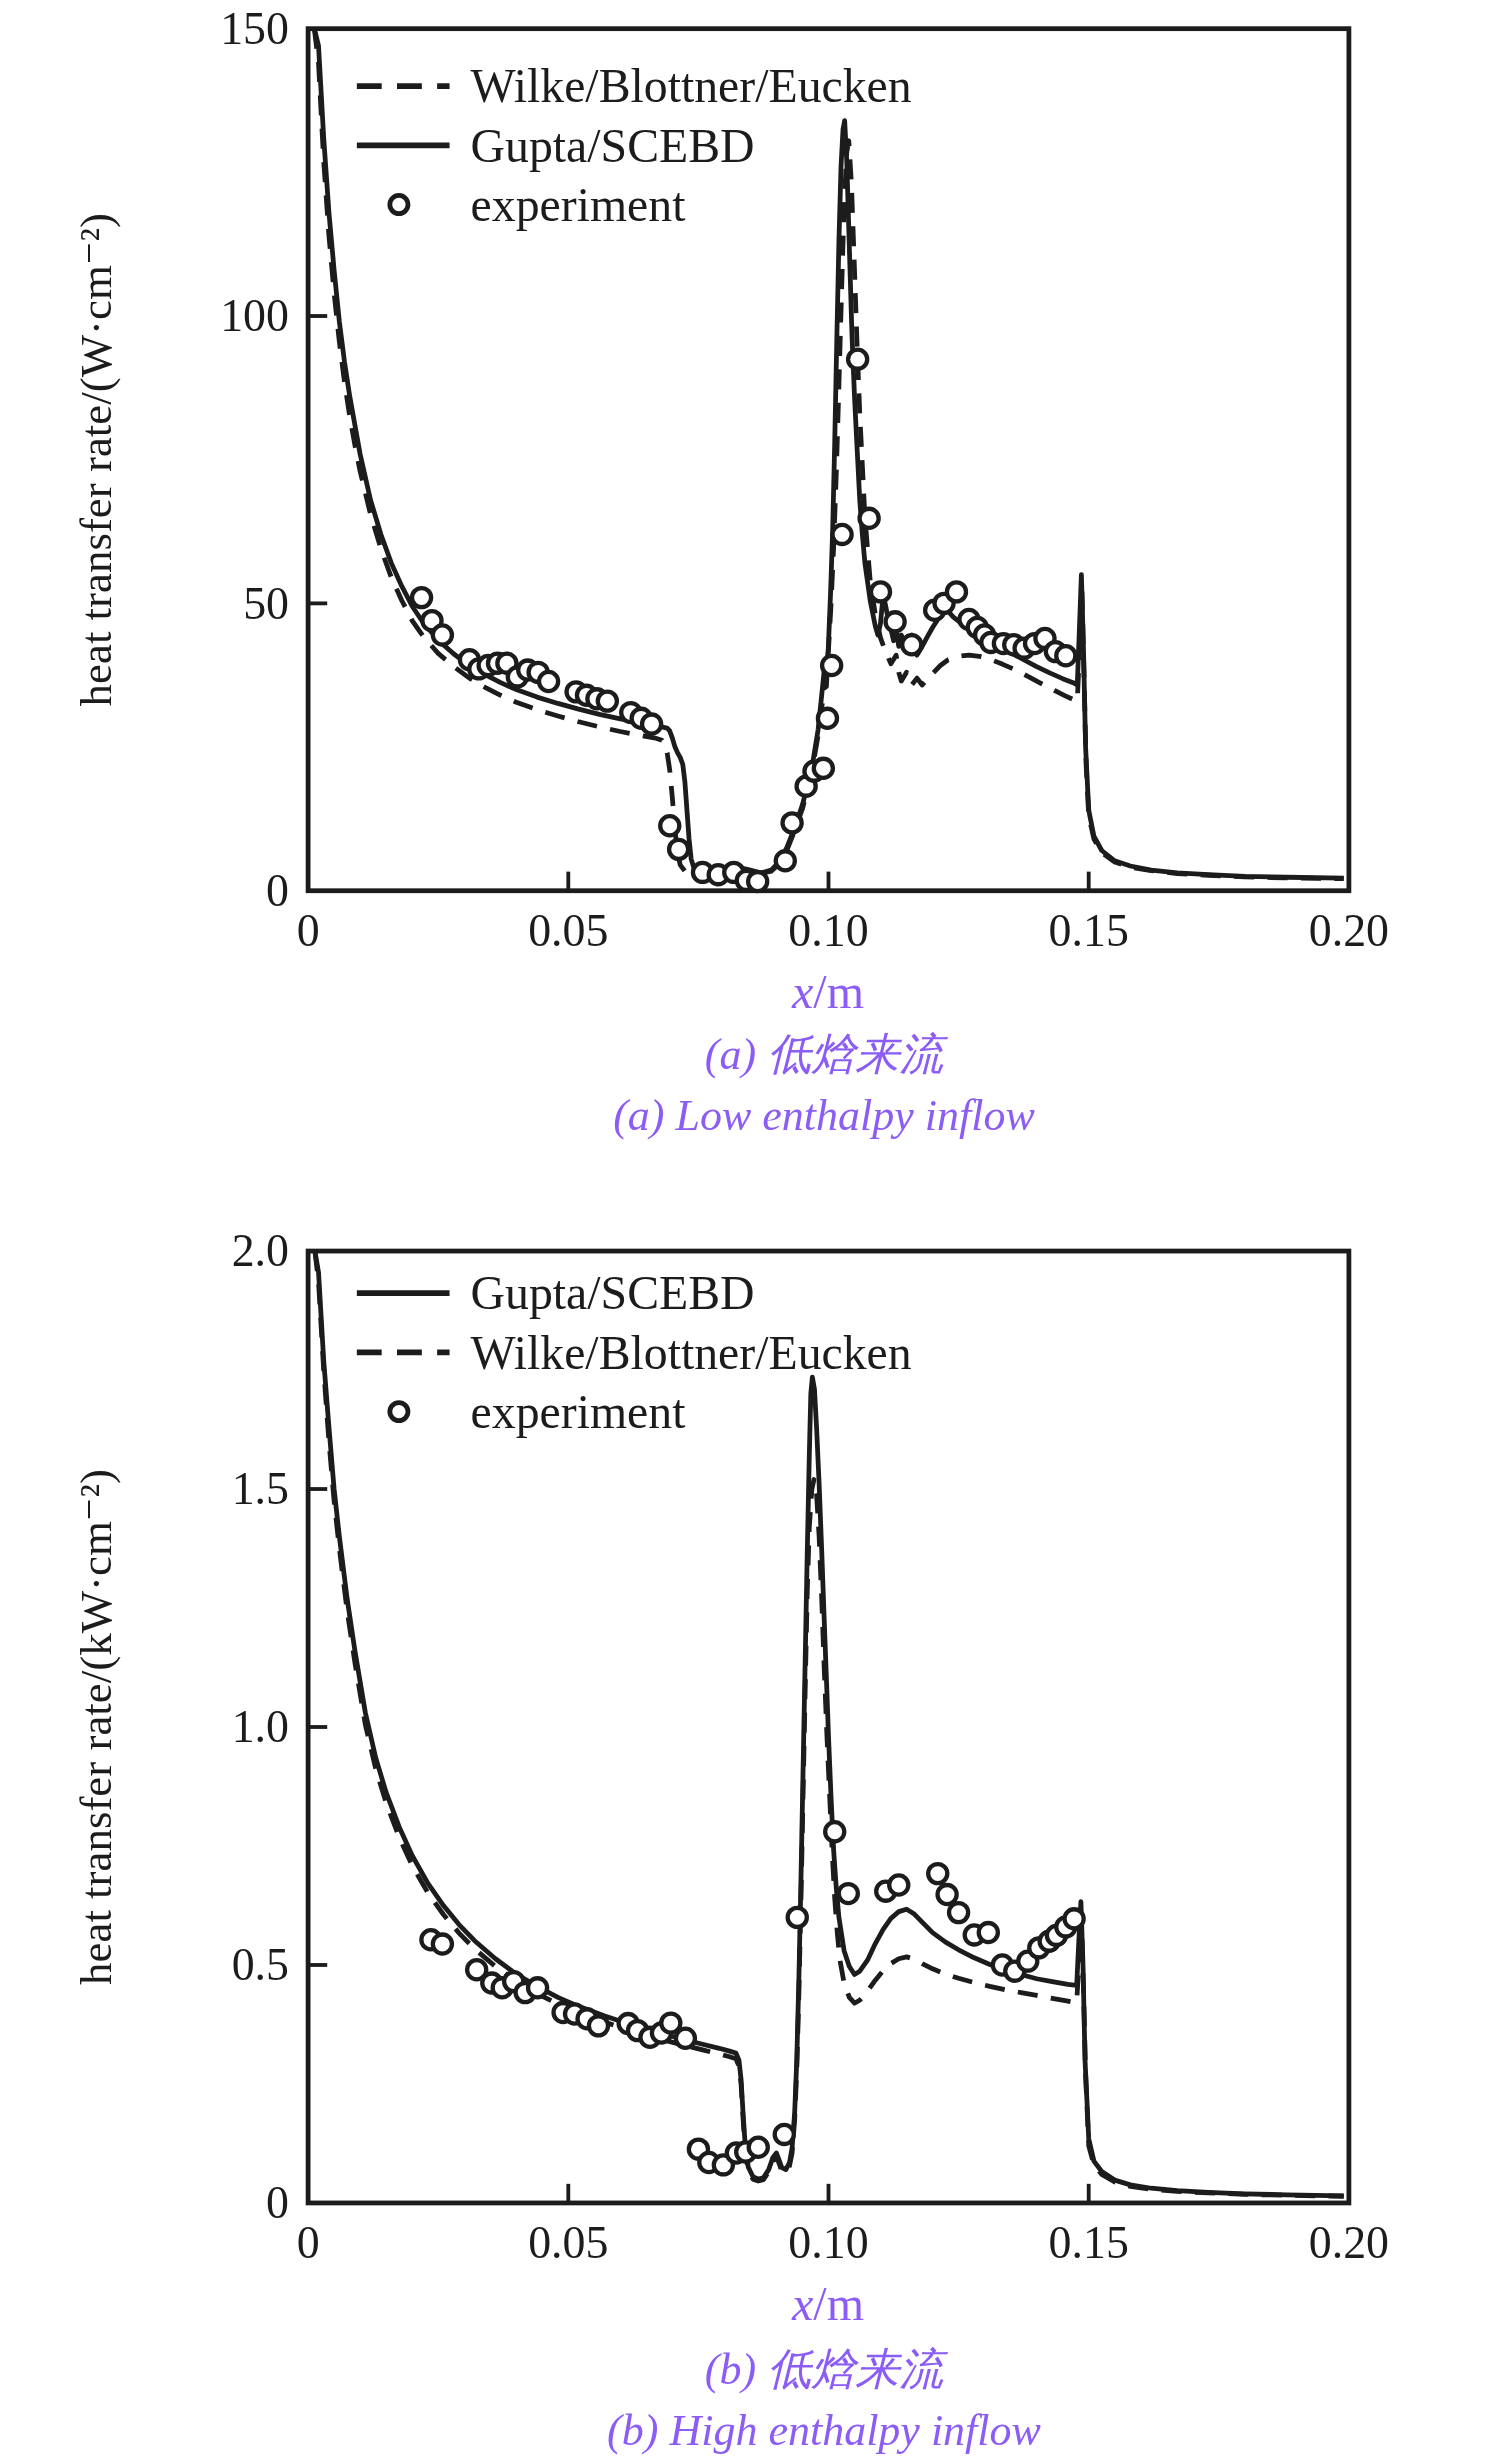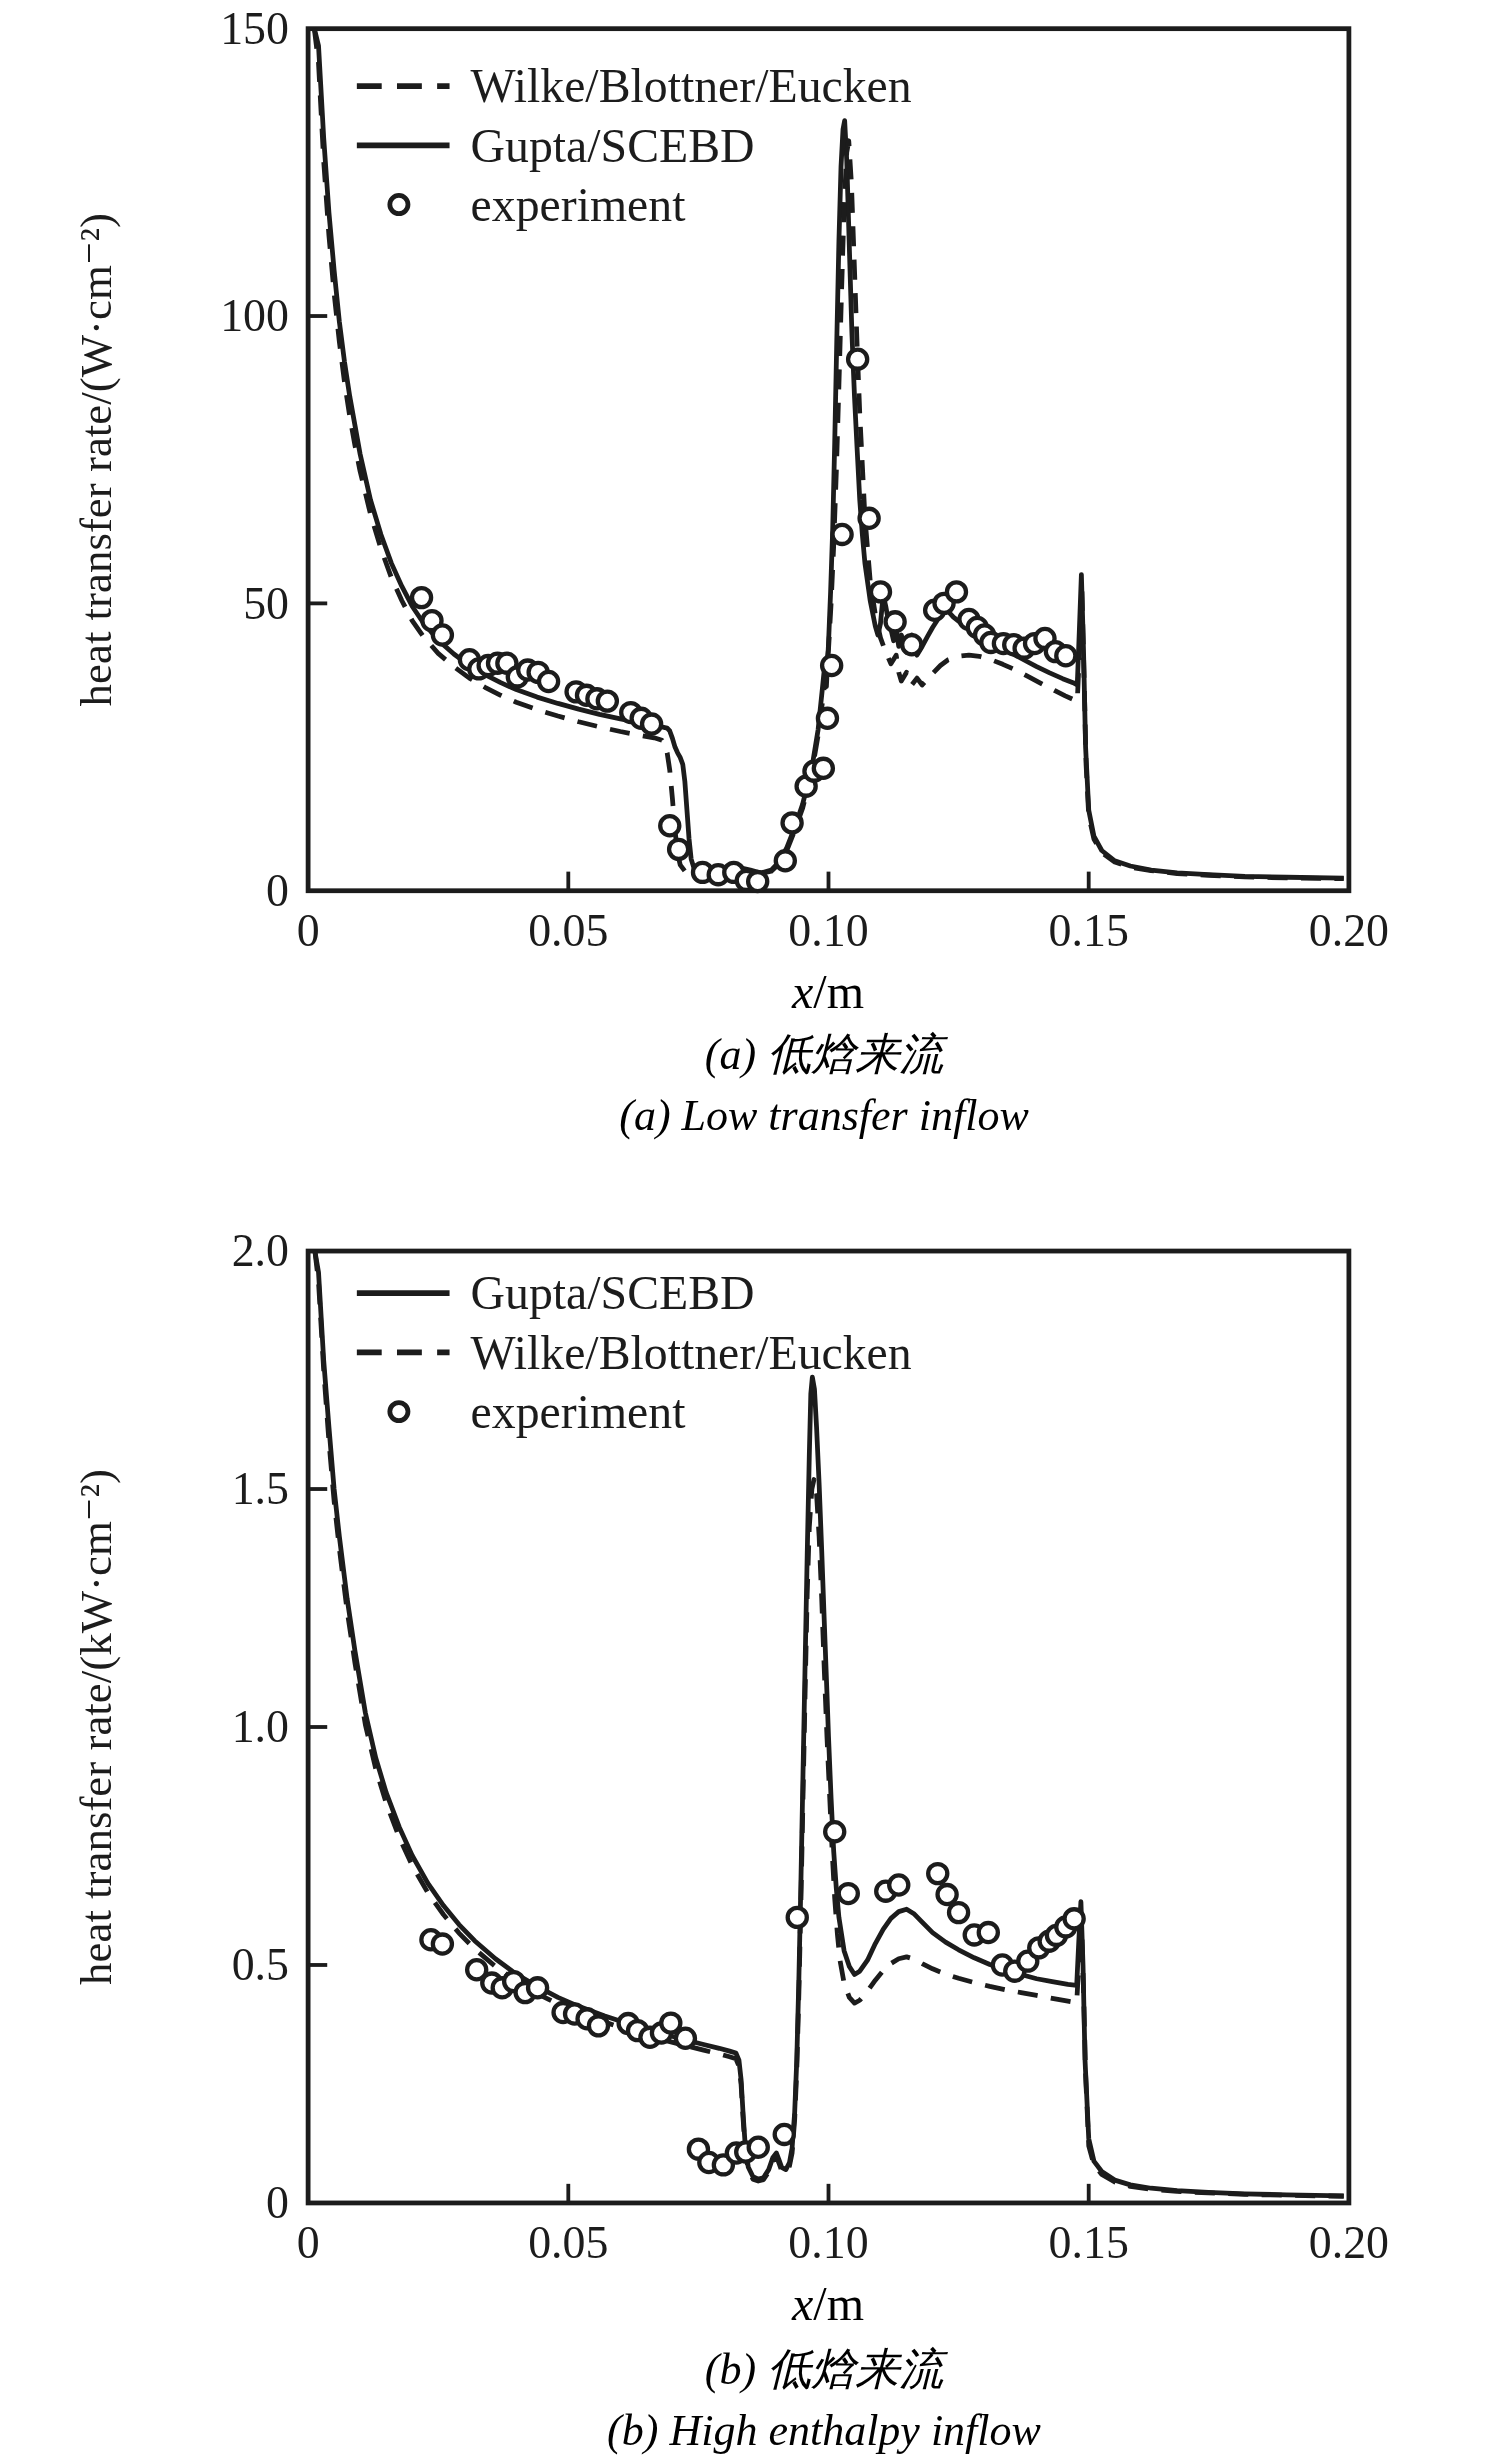--- a/index.html
+++ b/index.html
@@ -1,20 +1,20 @@
 <!DOCTYPE html>
 <html><head>
 <meta charset="utf-8">
 <style>
   html,body{margin:0;padding:0;background:#ffffff;}
   #page{position:relative;width:1506px;height:2461px;background:#ffffff;overflow:hidden;
         font-family:"Liberation Serif","DejaVu Serif",serif;color:#1c1c1c;}
   #figure-svg{position:absolute;left:0;top:0;}
   .overlay{position:absolute;transform:translateX(-50%);white-space:nowrap;
-           text-align:center;color:#000000;}
+           text-align:center;color:#8b5cf6;}
   .xlab{font-size:48px;}
   .xlab i{font-style:italic;font-family:"Liberation Serif","DejaVu Serif",serif;}
   .cap{font-size:44px;font-style:italic;}
   svg text{fill:#1c1c1c;font-family:"Liberation Serif","DejaVu Serif",serif;}
 </style>
 </head>
 <body>
 
 <div id="page">
   <svg id="figure-svg" width="1506" height="2461" viewBox="0 0 1575 2575">
@@ -167,21 +167,21 @@
         <text x="492" y="1432" font-size="50">Wilke/Blottner/Eucken</text>
         <circle cx="417" cy="1477" r="9.5" fill="#ffffff" stroke="#1c1c1c" stroke-width="5"></circle>
         <text x="492" y="1494" font-size="50">experiment</text>
       </g>
     </svg>
 
   <div class="overlay xlab" style="left:828px;top:964px;"><i>x</i><span>/m</span></div>
 
   <div class="overlay cap" style="left:824px;top:1025px;">(a) 低焓来流</div>
 
-  <div class="overlay cap" style="left:824px;top:1090px;">(a) Low transfer inflow</div>
+  <div class="overlay cap" style="left:824px;top:1090px;">(a) Low enthalpy inflow</div>
 
   <div class="overlay xlab" style="left:828px;top:2276px;"><i>x</i><span>/m</span></div>
 
   <div class="overlay cap" style="left:824px;top:2340px;">(b) 低焓来流</div>
 
   <div class="overlay cap" style="left:824px;top:2405px;">(b) High enthalpy inflow</div>
 </div>
 
 
 </body></html>

